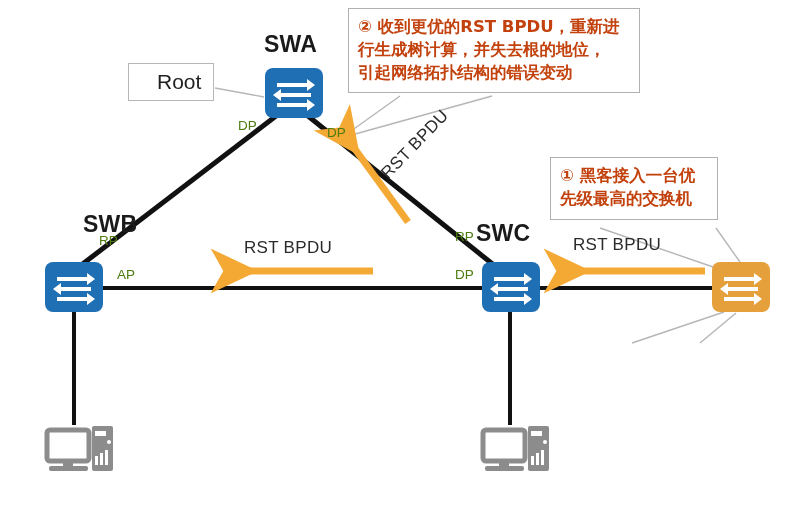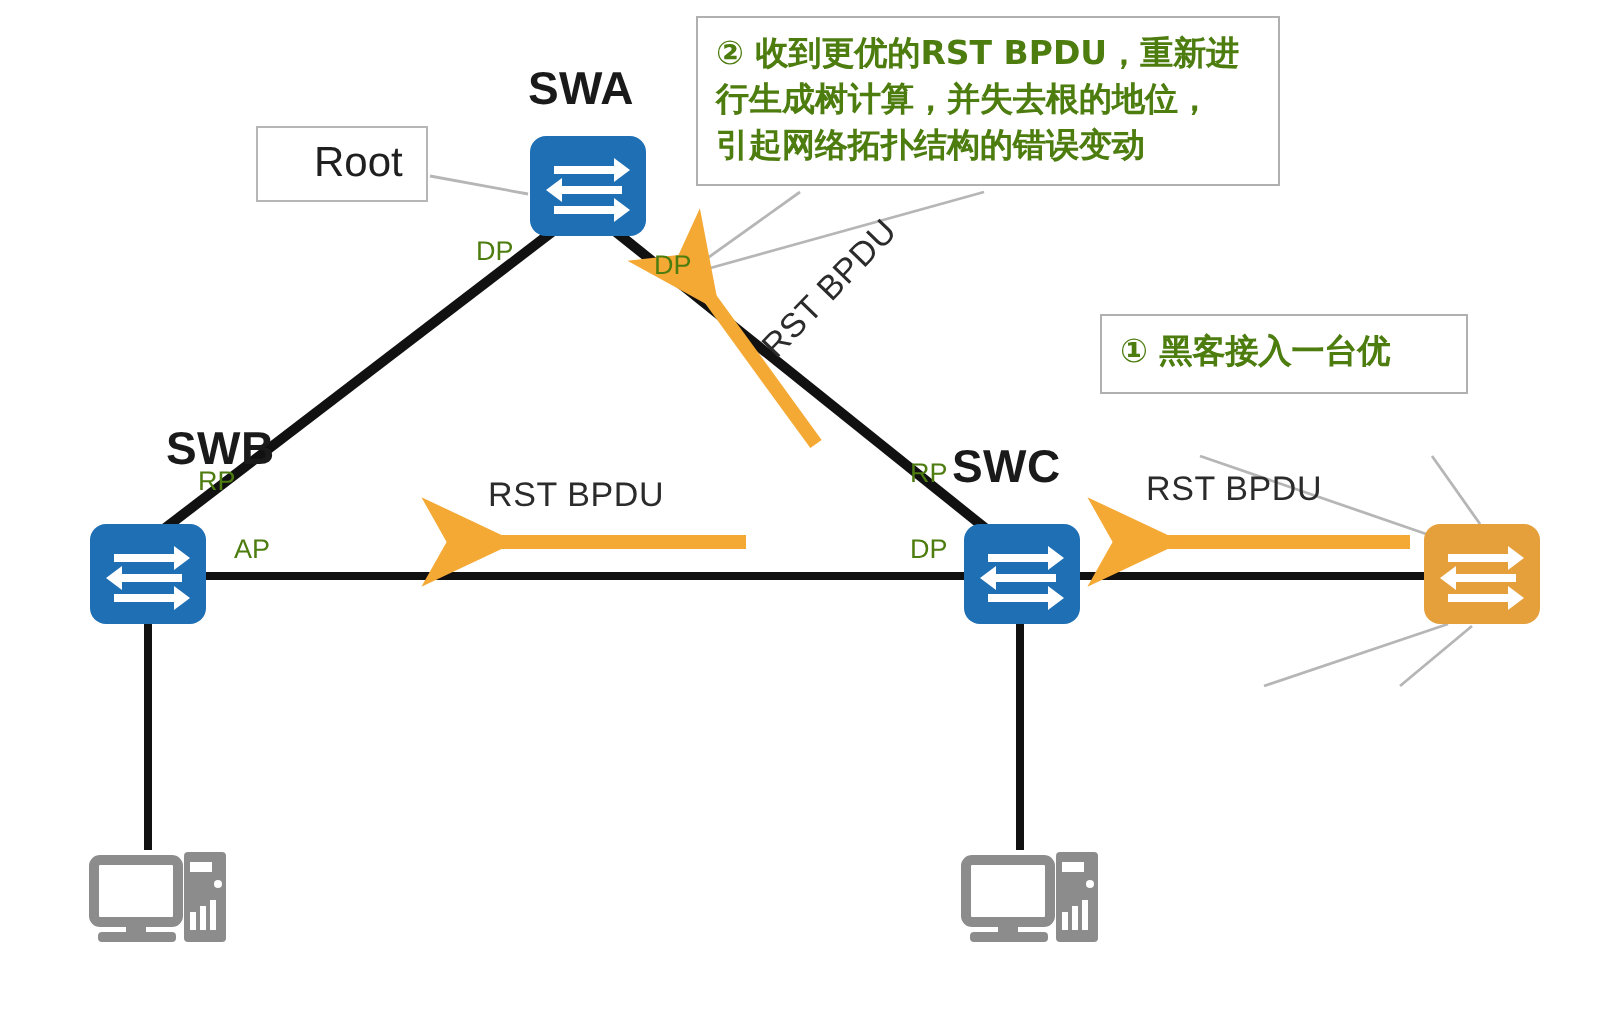--- a/index.html
+++ b/index.html
@@ -56,21 +56,21 @@
     padding:7px 12px 8px 28px;
     white-space:nowrap;
     box-sizing:border-box;
   }
 
   
   .noteboxCN{
     position:absolute;
     border:1px solid #b0b0b0;
     background:#ffffff;
-    color:#4d7c0f;
+    color:#c2410c;
     box-sizing:border-box;
     font-family:"DejaVu Sans","Liberation Sans",sans-serif;
     font-weight:bold;
   }
   .noteboxCN .ln{
     white-space:nowrap;
     display:block;
   }
 
   
@@ -208,17 +208,18 @@
   <div class="bpdu rot" style="left:378px;top:170px;">RST BPDU</div>
   <div class="bpdu" style="left:244px;top:239px;">RST BPDU</div>
   <div class="bpdu" style="left:573px;top:236px;">RST BPDU</div>
 
   <div class="noteboxCN" style="left:348px;top:8px;width:292px;padding:7px 9px 8px 9px;font-size:16.5px;line-height:1.38;">
     <span class="ln">② 收到更优的RST BPDU，重新进</span>
     <span class="ln">行生成树计算，并失去根的地位，</span>
     <span class="ln">引起网络拓扑结构的错误变动</span>
   </div>
 
-  <div class="noteboxCN" style="left:550px;top:157px;width:184px;padding:7px 9px 8px 9px;font-size:16.5px;line-height:1.38;">
+  <div class="noteboxCN" style="left:550px;top:157px;width:168px;padding:7px 9px 8px 9px;font-size:16.5px;line-height:1.38;">
     <span class="ln">① 黑客接入一台优</span>
+    <span class="ln">先级最高的交换机</span>
   </div>
 
 </div>
 
 </body></html>

